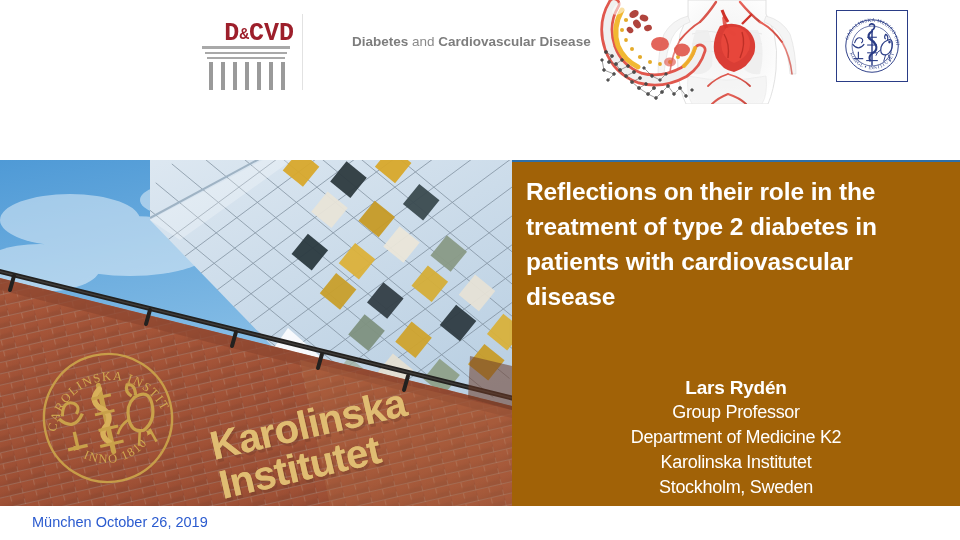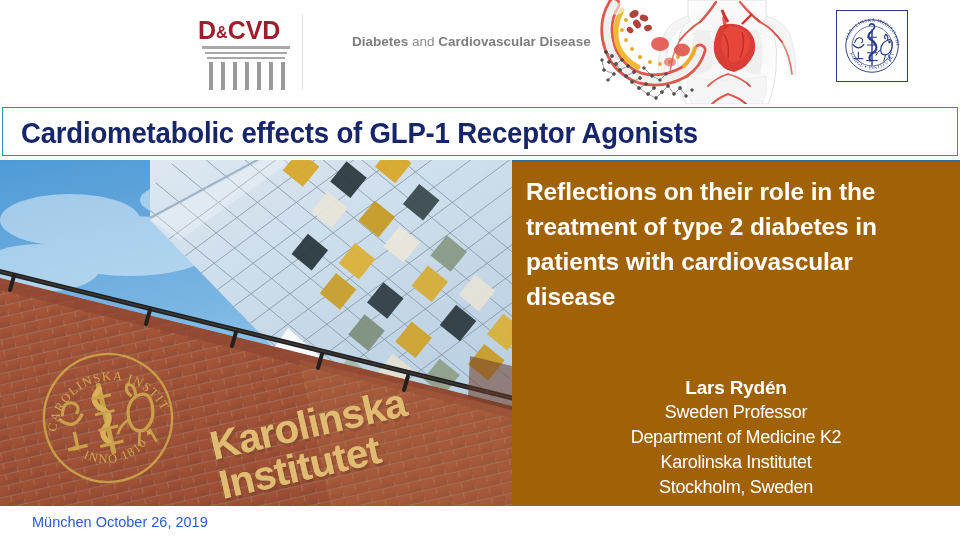--- a/index.html
+++ b/index.html
@@ -33,27 +33,27 @@
   
   #dcvd-logo {
     position: absolute;
     left: 198px; top: 16px;
     width: 96px; height: 74px;
   }
   #dcvd-wordmark {
     position: absolute;
     left: 0; top: 0;
     width: 96px;
-    text-align: left;
-    font-family: Liberation Sans, sans-serif;
+    text-align: right;
+    font-family: Liberation Mono, monospace;
     font-weight: bold;
     font-size: 25px;
     color: #9d1f2b;
     letter-spacing: 0px;
-    line-height: 28px;
+    line-height: 36px;
     white-space: nowrap;
   }
   #dcvd-wordmark .amp {
     font-size: 16px;
     vertical-align: 1px;
   }
   #dcvd-temple {
     position: absolute;
     left: 4px; top: 30px;
     width: 88px; height: 44px;
@@ -445,23 +445,20 @@
           <path d="M52 30 Q57 28 57 34 Q57 42 51 45 Q45 46 45 40 Q45 33 52 30 Z"></path>
           <path d="M52 30 Q53 25 50 24 Q48 27 50 29"></path>
           <path d="M50 45 L48 52 M53 45 L55 52" stroke-width="1"></path>
           <path d="M45 40 Q41 42 40 46" stroke-width="1"></path>
           <circle cx="54" cy="32" r="0.7" fill="#2a3c86"></circle>
         </g>
       </svg>
     </div>
   </div>
 
-  <div id="title-bar">
-    <div id="slide-title">Cardiometabolic effects of GLP-1 Receptor Agonists</div>
-  </div>
 
   <div id="photo">
     <svg id="photo-svg" viewBox="0 0 512 346" preserveAspectRatio="none">
       <defs>
         <linearGradient id="skyG" x1="0" y1="0" x2="0.3" y2="1">
           <stop offset="0%" stop-color="#4f9ad6"></stop>
           <stop offset="55%" stop-color="#7fb9e4"></stop>
           <stop offset="100%" stop-color="#bcd9ee"></stop>
         </linearGradient>
         <linearGradient id="brickG" x1="0" y1="0" x2="0.4" y2="1">
@@ -639,21 +636,21 @@
         <path d="M470 196 L512 206 L512 250 L468 238 Z" fill="#6d3a27" opacity="0.55"></path>
       </g>
     </svg>
   </div>
 
   <div id="blue-panel">
     <div id="panel-top-rule"></div>
     <div id="subtitle">Reflections on their role in the treatment of type 2 diabetes in patients with cardiovascular disease</div>
     <div id="author-block">
       <div id="author-name">Lars Rydén</div>
-      <div class="author-line">Sweden Professor</div>
+      <div class="author-line">Group Professor</div>
       <div class="author-line">Department of Medicine K2</div>
       <div class="author-line">Karolinska Institutet</div>
       <div class="author-line">Stockholm, Sweden</div>
     </div>
   </div>
 
   <div id="footer">
     <div id="footer-text">München  October 26, 2019</div>
   </div>
 

